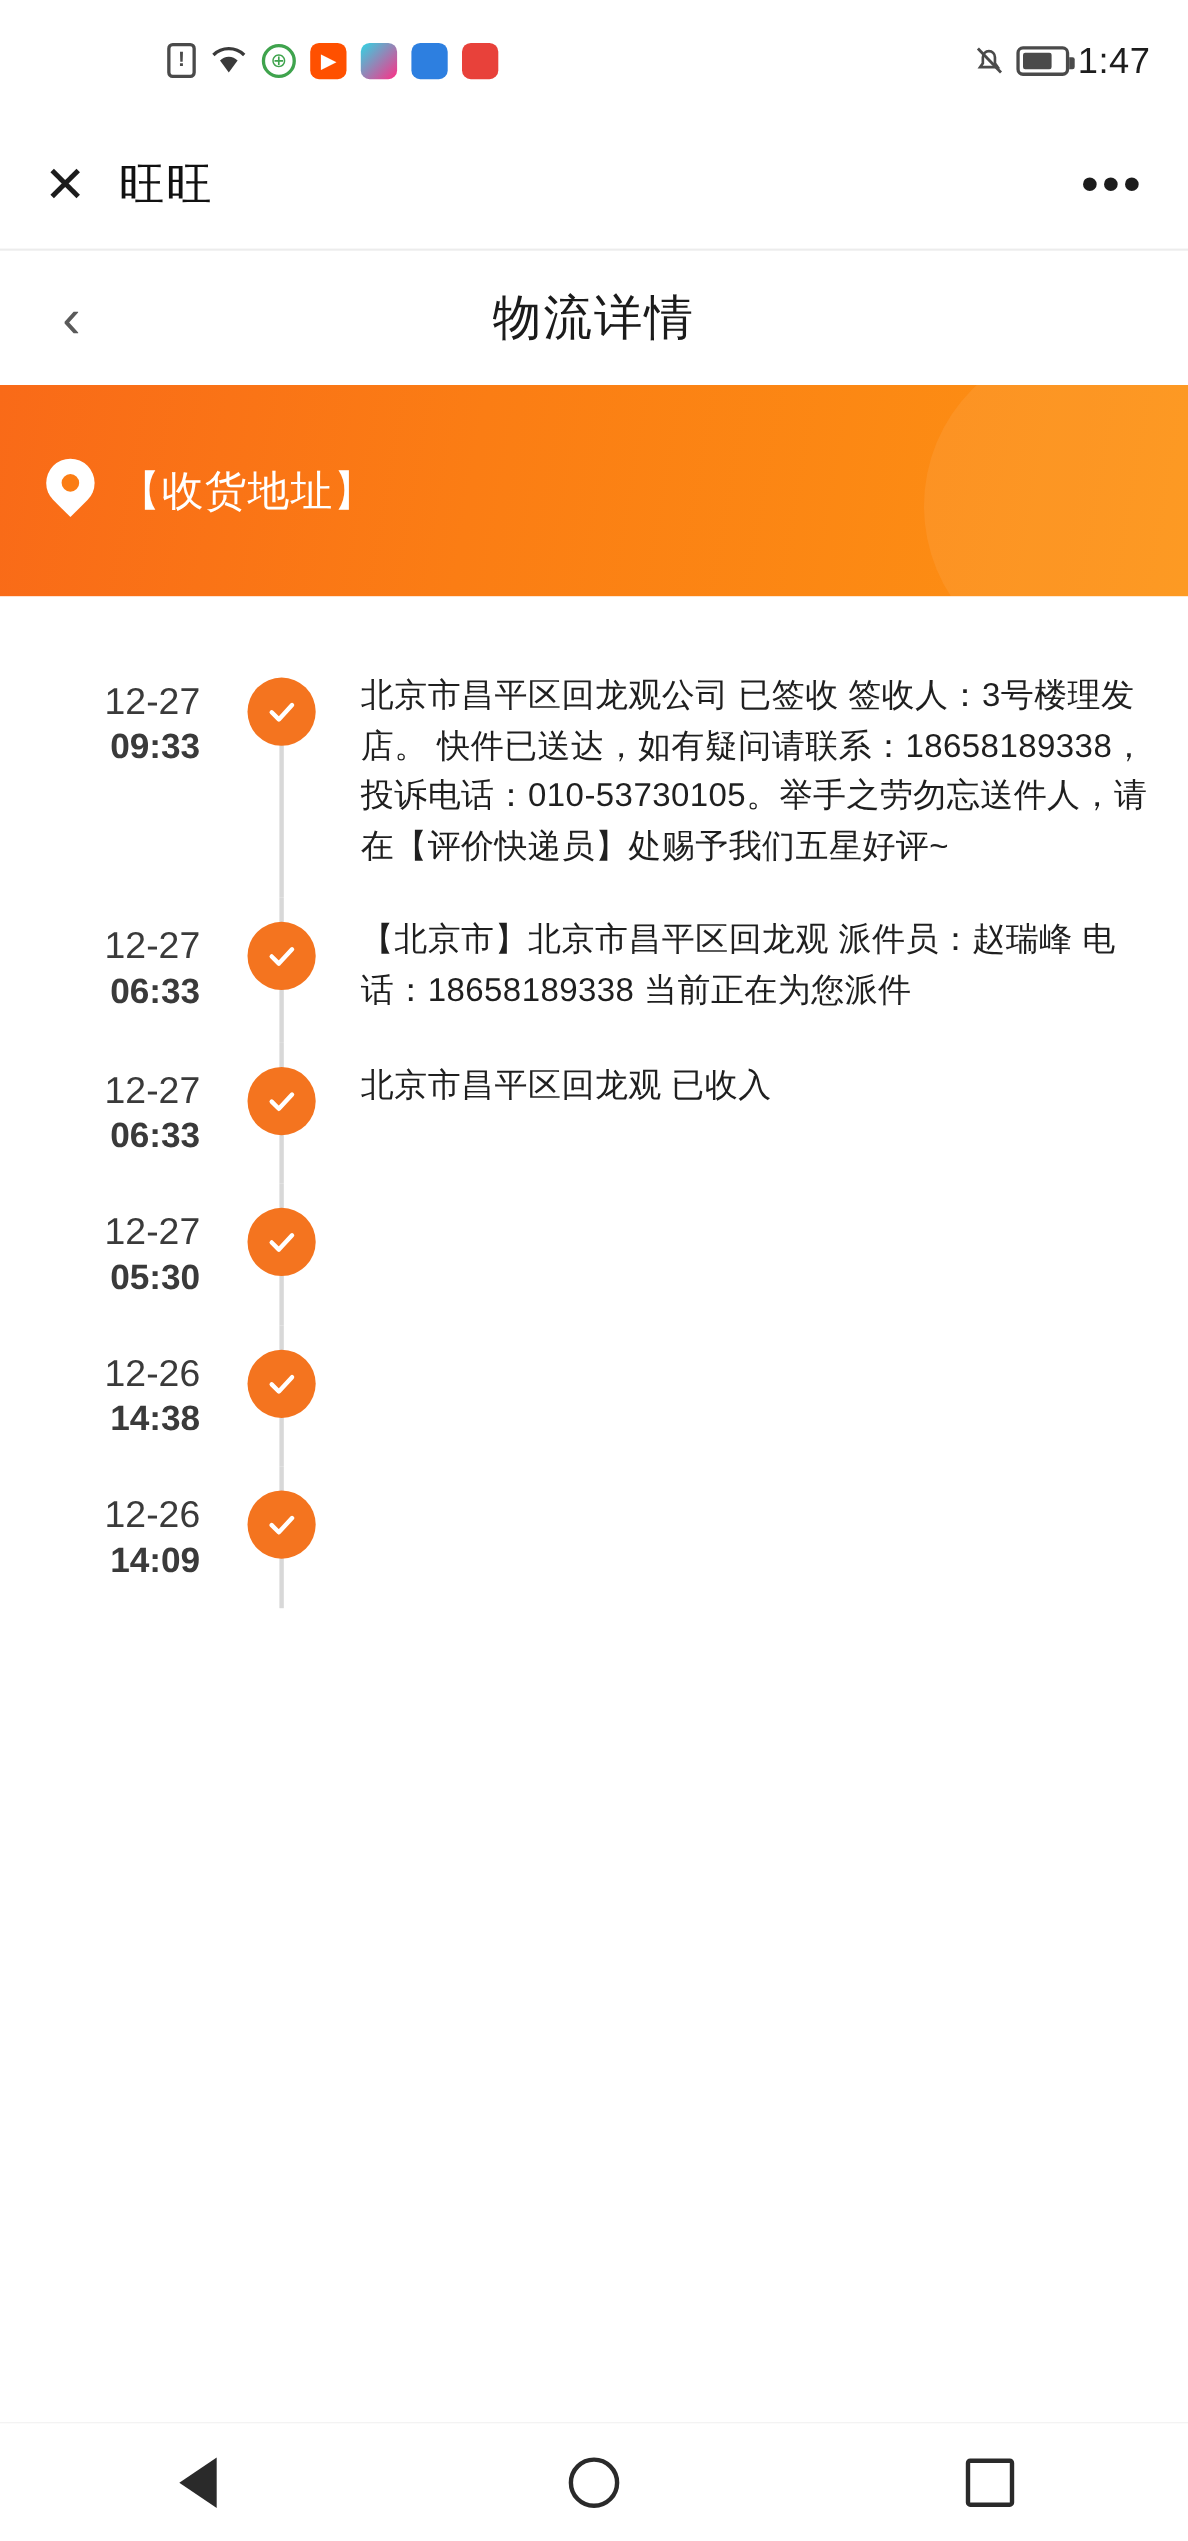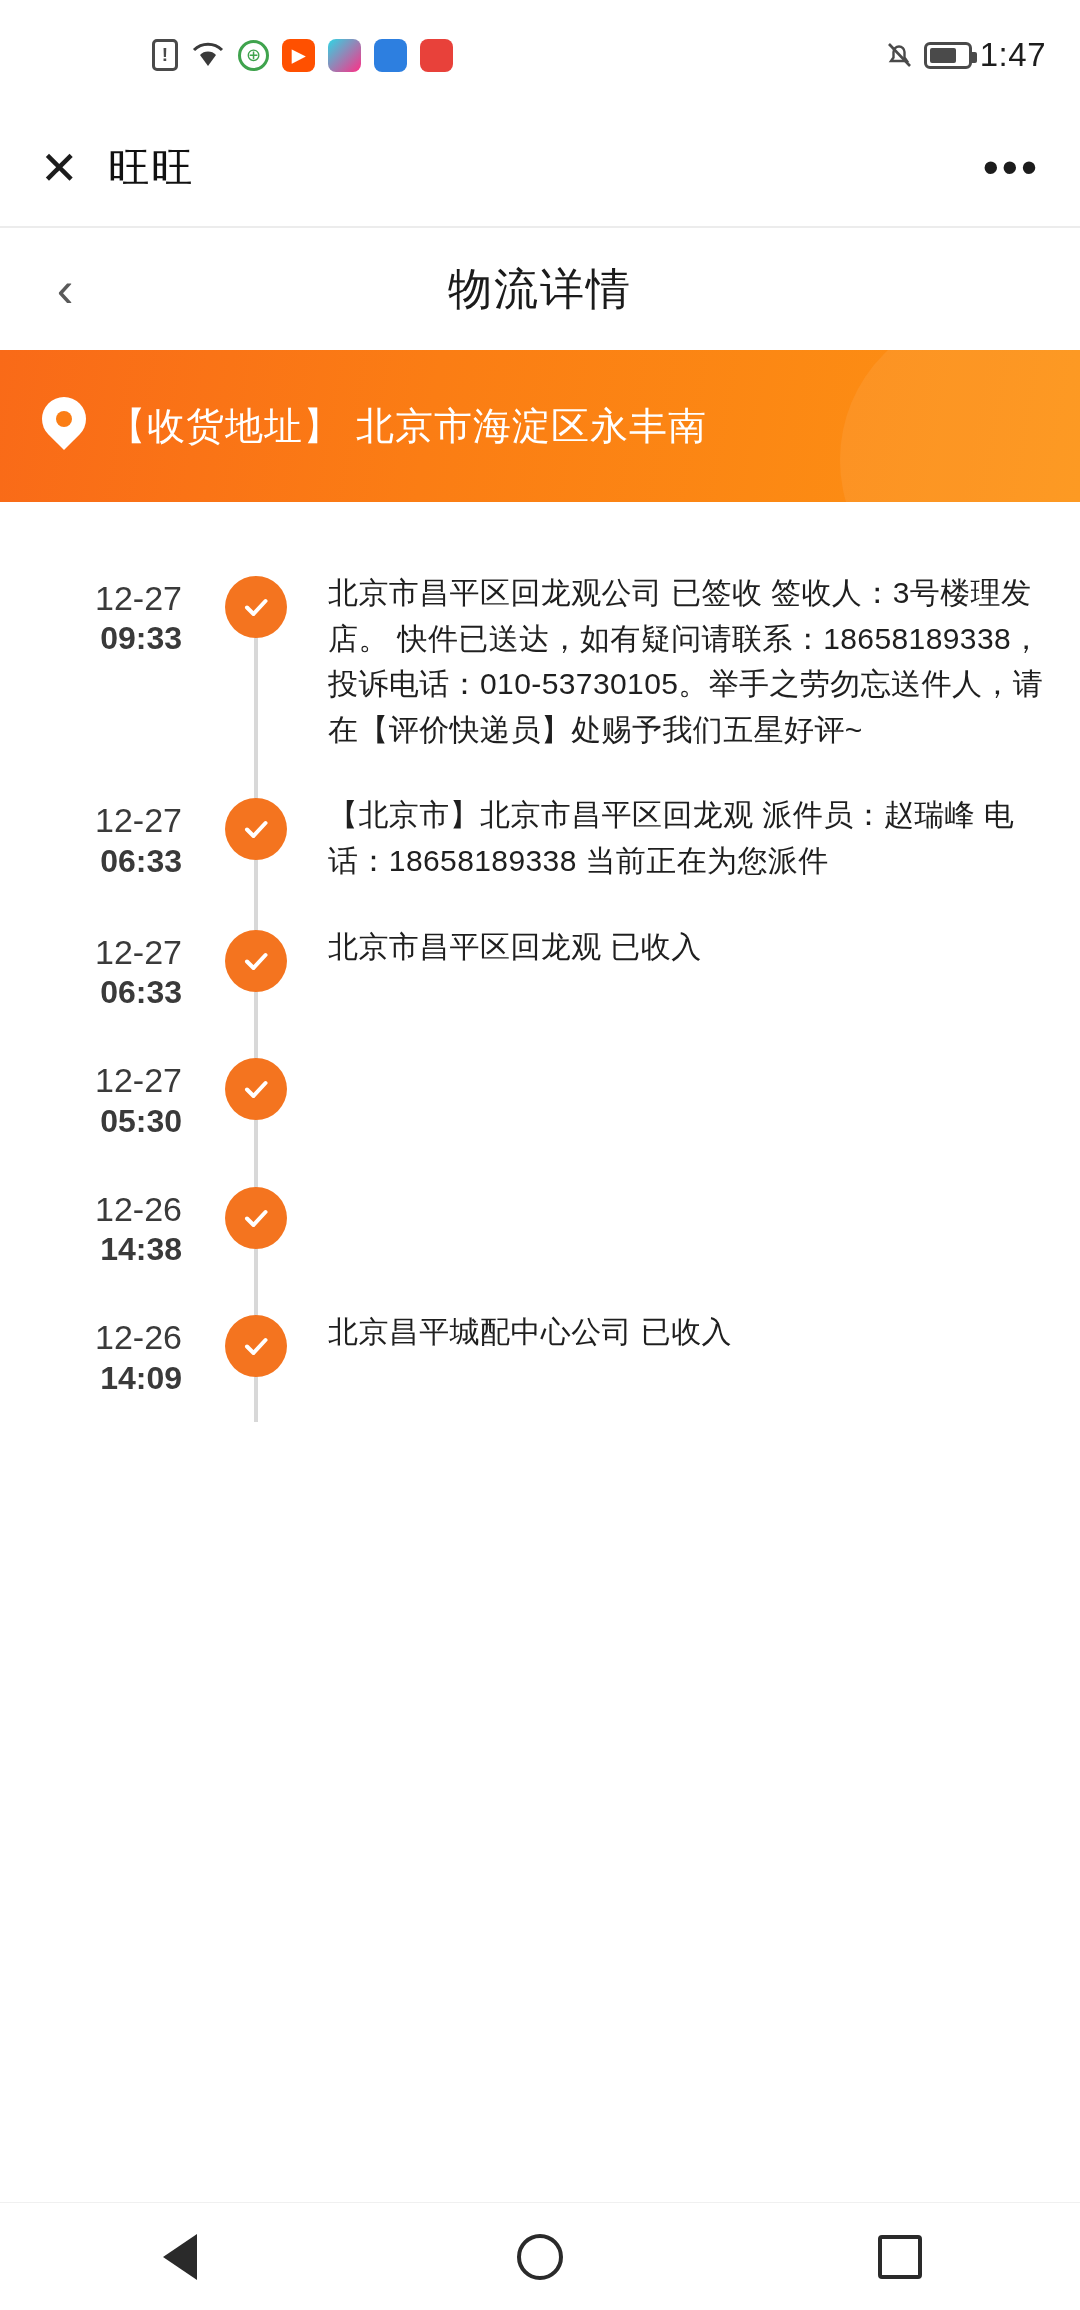--- a/index.html
+++ b/index.html
@@ -136,21 +136,21 @@
     line-height: 1;
   }
   .page-title {
     font-size: 44px;
     color: #1b1b1b;
     letter-spacing: 2px;
   }
 
   
   .address-banner {
-    height: 152px;
+    height: 192px;
     background: linear-gradient(100deg, #f96a18 0%, #fb7d14 40%, #fd9313 100%);
     display: flex;
     align-items: center;
     padding: 0 42px;
     position: relative;
     overflow: hidden;
   }
   .address-banner::after {
     content: "";
     position: absolute;
@@ -326,21 +326,20 @@
   <span class="back-chevron">‹</span>
   <span class="page-title">物流详情</span>
 </div>
 
 <div class="address-banner">
   <span class="pin-icon">
     <span class="head"></span>
       <span class="hole"></span>
   </span>
   <span class="addr-label">【收货地址】</span>
-  <span class="addr-value">北京市海淀区永丰南</span>
 </div>
 
 <div class="content-clip">
 <div class="timeline">
 
   <div class="tl-row">
     <div class="tl-time">
       <div class="d">12-27</div>
       <div class="t">09:33</div>
     </div>
@@ -423,21 +422,20 @@
       <div class="t">14:09</div>
     </div>
     <div class="tl-mark">
       <div class="tl-line"></div>
       <div class="tl-dot">
         <svg width="34" height="34" viewBox="0 0 34 34">
               <path d="M8 17.5 L14.5 24 L26.5 11" stroke="#ffffff" stroke-width="4" fill="none" stroke-linecap="round" stroke-linejoin="round"></path>
             </svg>
       </div>
     </div>
-    <div class="tl-text">北京昌平城配中心公司 已收入</div>
   </div>
 
 </div>
 </div>
 
 <div class="nav-bar">
   <div class="nav-btn">
       <span class="nav-back"></span>
     </div>
   <div class="nav-btn">

